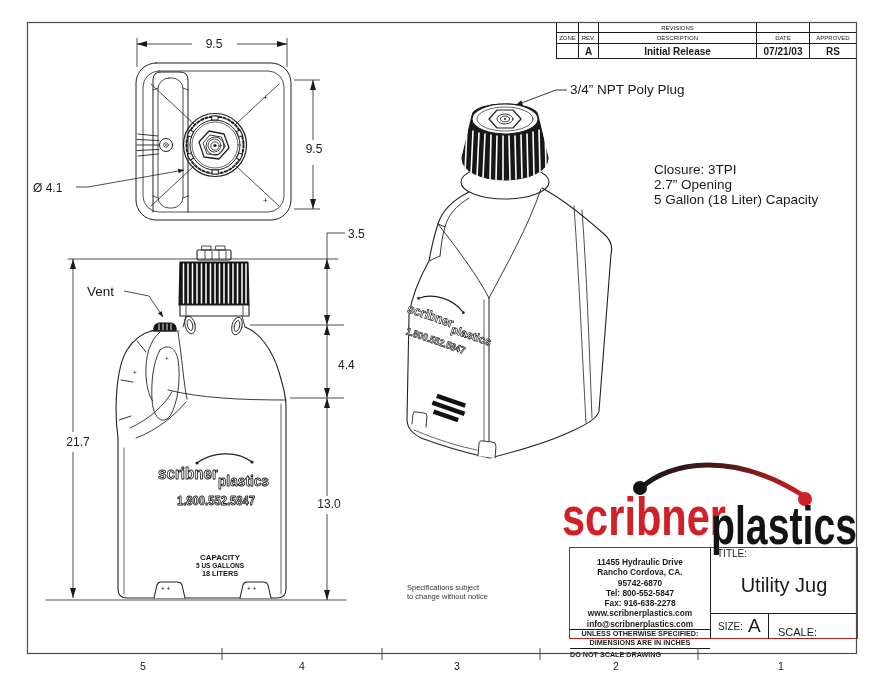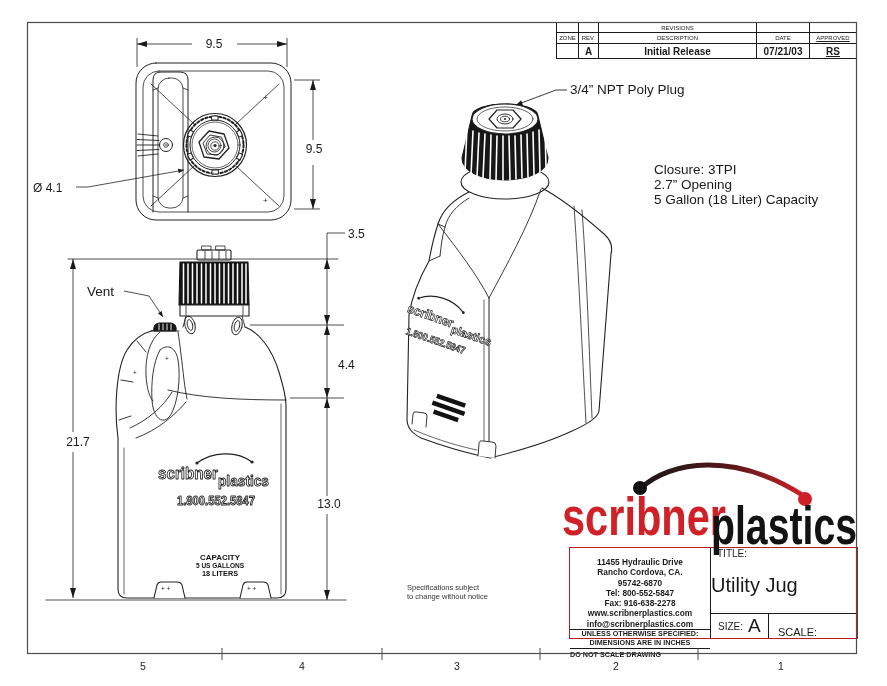--- a/index.html
+++ b/index.html
@@ -23,35 +23,35 @@
   .rev{position:absolute;left:556px;top:22px;width:301px;height:37px;border:1px solid #1a1a1a;
        box-sizing:border-box;display:flex;flex-direction:column;background:#fff;}
   .rev .r{display:flex;border-bottom:1px solid #1a1a1a;box-sizing:border-box;}
   .rev .r:last-child{border-bottom:none;}
   .rev .c{border-right:1px solid #1a1a1a;box-sizing:border-box;display:flex;align-items:center;
           justify-content:center;overflow:hidden;white-space:nowrap;}
   .rev .c:last-child{border-right:none;}
   .rev .h{font-size:6px;color:#222;}
   .r1{height:10px;} .r2{height:11px;} .r3{flex:1;}
   .r3 .c{font-weight:bold;font-size:10px;}
-  .w-zone{width:22px;} .w-rev{width:20px;} .w-desc{width:158px;} .w-date{width:53px;} .w-app{flex:1;text-decoration:underline;}
+  .w-zone{width:22px;} .w-rev{width:20px;} .w-desc{width:158px;} .w-date{width:53px;} .w-app{flex:1;}
 
   
   .tb{position:absolute;left:569px;top:547px;width:289px;height:92px;border:1px solid #b91c1c;
       box-sizing:border-box;display:flex;background:#fff;}
   .tb-left{width:141px;border-right:1px solid #1a1a1a;box-sizing:border-box;display:flex;flex-direction:column;}
   .tb-addr{flex:1;text-align:center;font-weight:bold;font-size:8.3px;line-height:10.3px;padding-top:9px;}
   .tb-unless{height:21px;border-top:1px solid #1a1a1a;box-sizing:border-box;text-align:center;
              font-weight:bold;font-size:7.2px;line-height:8.8px;padding-top:0;}
   .tb-dns{height:13px;border-top:1px solid #1a1a1a;box-sizing:border-box;text-align:left;
           font-weight:bold;font-size:7.2px;line-height:12px;}
   .tb-right{flex:1;display:flex;flex-direction:column;}
   .tb-title-cell{flex:1;position:relative;}
   .tb-title-label{position:absolute;left:6px;top:0;font-size:10px;}
-  .tb-title{position:absolute;left:0;right:0;top:26px;text-align:left;font-size:20px;}
+  .tb-title{position:absolute;left:0;right:0;top:26px;text-align:center;font-size:20px;}
   .tb-bottom{height:25px;border-top:1px solid #1a1a1a;box-sizing:border-box;display:flex;}
   .tb-size{width:58px;border-right:1px solid #1a1a1a;box-sizing:border-box;display:flex;
            align-items:center;padding-left:7px;gap:5px;text-align:center;}
   .tb-size-label{font-size:10px;} .tb-size-val{font-size:19px;}
   .tb-scale{flex:1;display:flex;align-items:flex-end;padding-left:9px;font-size:11px;}
 </style>
 </head>
 <body>
 
 <div class="stage">

